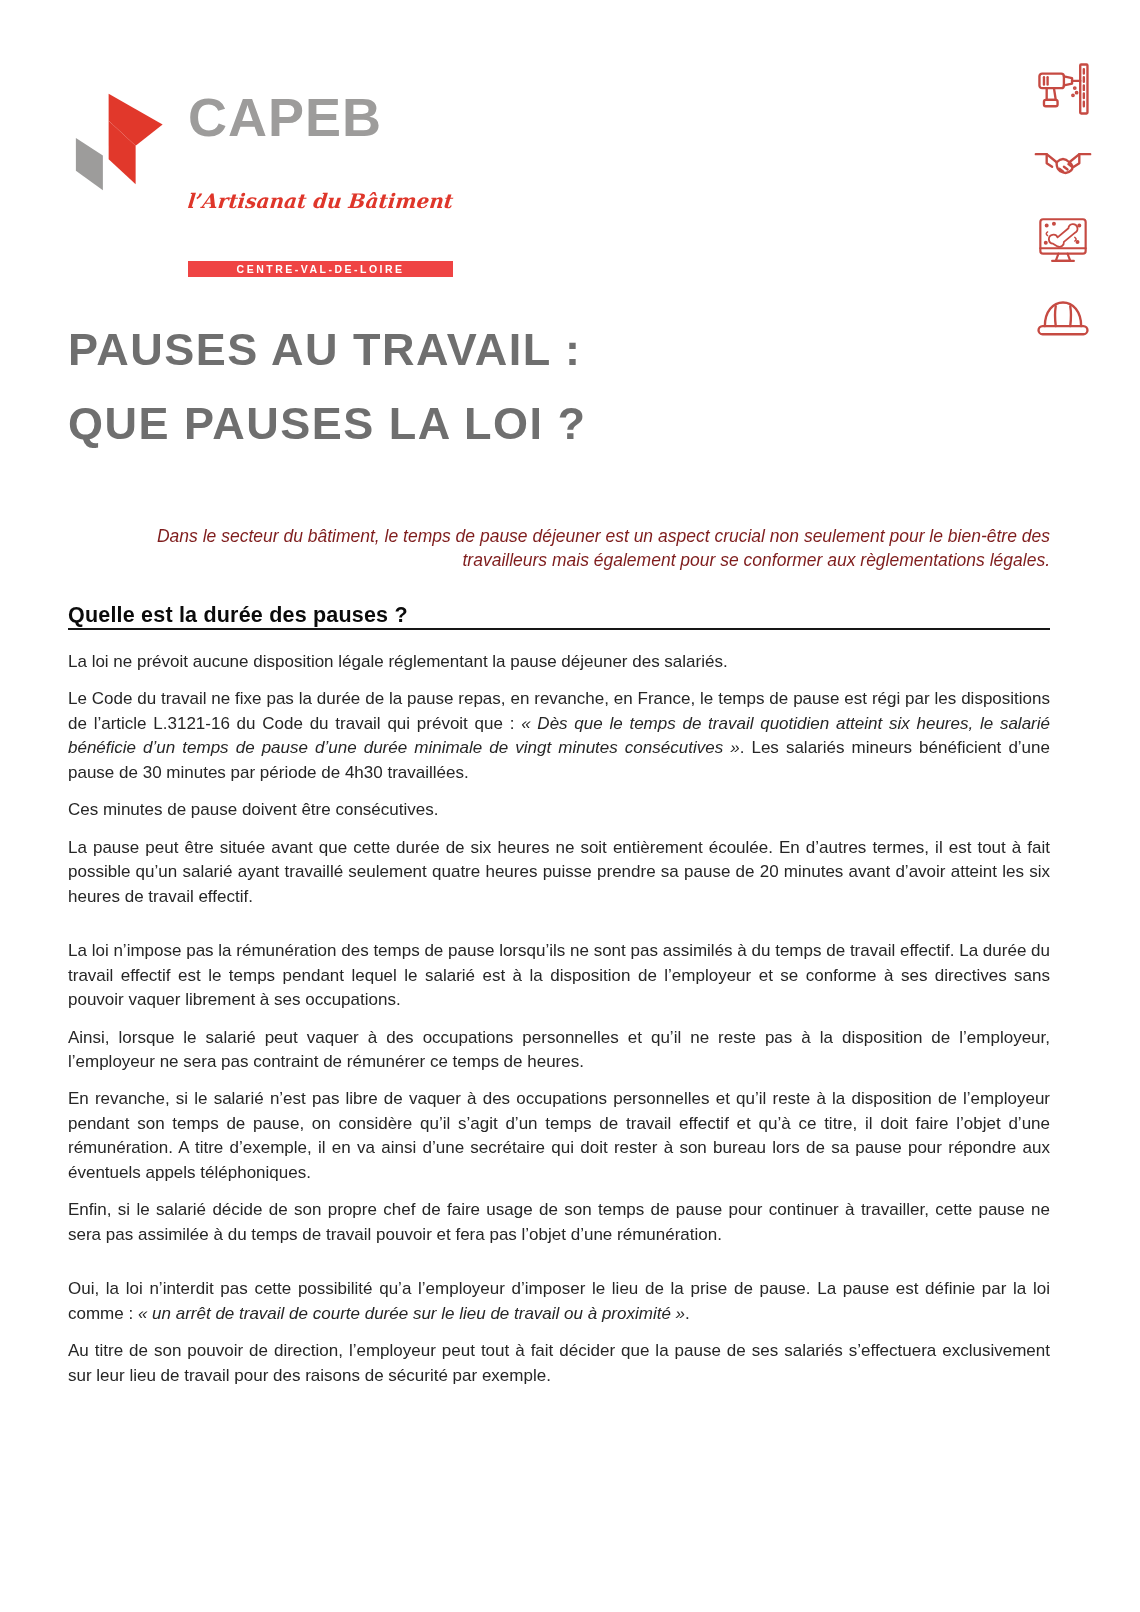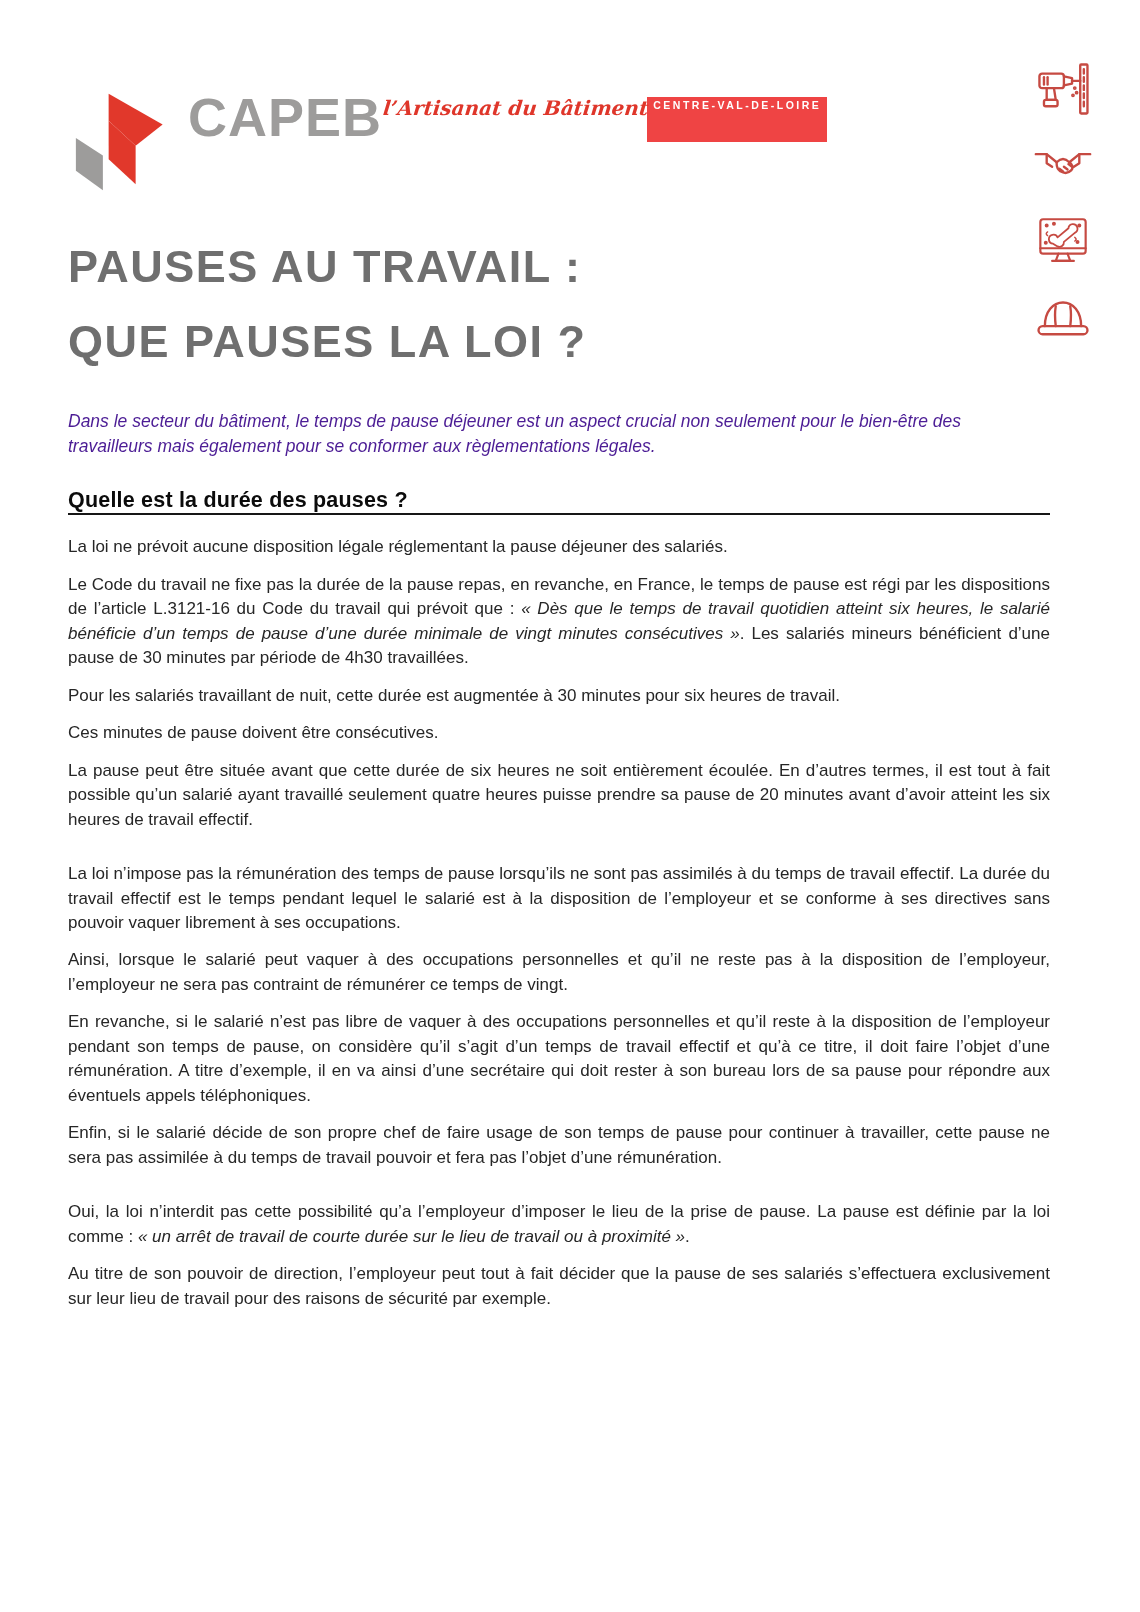--- a/index.html
+++ b/index.html
@@ -5,21 +5,21 @@
   html,body{margin:0;padding:0;background:#e8e8e8;}
   .page{
     width:1140px;height:1612px;margin:0 auto;background:#ffffff;
     position:relative;box-sizing:border-box;
     padding:88px 90px 0 68px;
     font-family:"Liberation Sans",sans-serif;color:#242424;
   }
   
   .logo{display:flex;align-items:flex-start;gap:4px;width:330px;}
   .logo-mark svg{width:116px;height:106px;display:block;}
-  .logo-text{display:flex;flex-direction:row;margin-top:6px;}
+  .logo-text{display:flex;flex-direction:column;margin-top:6px;gap:45px;}
   .logo-brand{
     font-size:54px;font-weight:bold;color:#9d9c9b;line-height:.88;
     letter-spacing:1px;font-family:"Liberation Sans",sans-serif;
   }
   .logo-tagline{
     font-family:"DejaVu Serif",serif;font-style:italic;font-weight:bold;
     color:#df362a;font-size:20px;margin-top:2px;transform:skewX(-6deg);
     white-space:nowrap;
   }
   .logo-banner{
@@ -33,22 +33,22 @@
     display:flex;flex-direction:column;align-items:center;gap:18px;
   }
   .icon-col svg{width:58px;height:58px;display:block;}
   
   .doc-title{
     margin-top:36px;font-size:45px;color:#6f6f6f;font-weight:700;
     letter-spacing:1.5px;line-height:1.66;
   }
   
   .intro{
-    margin-top:30px;font-style:italic;font-size:17.5px;line-height:1.4;
-    color:#4c1d95;text-align:left;
+    margin-top:62px;font-style:italic;font-size:17.5px;line-height:1.4;
+    color:#7f1d1d;text-align:right;
   }
   
   .doc-section{margin-top:30px;}
   .sec-heading{
     font-size:21.5px;font-weight:bold;color:#0b0b0b;margin:0 0 20px 0;
     padding-bottom:0;border-bottom:2.5px solid #161616;letter-spacing:.2px;
   }
   .body-par{
     font-size:17px;line-height:1.44;margin:0 0 13px 0;
     text-align:justify;color:#262626;
@@ -131,27 +131,26 @@
     <div>QUE PAUSES LA LOI ?</div>
   </div>
 
   <p class="intro">Dans le secteur du bâtiment, le temps de pause déjeuner est un aspect crucial non seulement pour le bien-être des travailleurs mais également pour se conformer aux règlementations légales.</p>
 
   <div>
       <section class="doc-section">
         <h2 class="sec-heading">Quelle est la durée des pauses ?</h2>
         <p class="body-par"><span>La loi ne prévoit aucune disposition légale réglementant la pause déjeuner des salariés.</span></p>
         <p class="body-par"><span>Le Code du travail ne fixe pas la durée de la pause repas, en revanche, en France, le temps de pause est régi par les dispositions de l’article L.3121-16 du Code du travail qui prévoit que : </span><span class="it">« Dès que le temps de travail quotidien atteint six heures, le salarié bénéficie d’un temps de pause d’une durée minimale de vingt minutes consécutives »</span><span>. Les salariés mineurs bénéficient d’une pause de 30 minutes par période de 4h30 travaillées.</span></p>
-        <p class="body-par"><span>Pour les salariés travaillant de nuit, cette durée est augmentée à 30 minutes pour six heures de travail.</span></p>
         <p class="body-par"><span>Ces minutes de pause doivent être consécutives.</span></p>
         <p class="body-par"><span>La pause peut être située avant que cette durée de six heures ne soit entièrement écoulée. En d’autres termes, il est tout à fait possible qu’un salarié ayant travaillé seulement quatre heures puisse prendre sa pause de 20 minutes avant d’avoir atteint les six heures de travail effectif.</span></p>
       </section>
       <section class="doc-section">
         <p class="body-par"><span>La loi n’impose pas la rémunération des temps de pause lorsqu’ils ne sont pas assimilés à du temps de travail effectif. La durée du travail effectif est le temps pendant lequel le salarié est à la disposition de l’employeur et se conforme à ses directives sans pouvoir vaquer librement à ses occupations.</span></p>
-        <p class="body-par"><span>Ainsi, lorsque le salarié peut vaquer à des occupations personnelles et qu’il ne reste pas à la disposition de l’employeur, l’employeur ne sera pas contraint de rémunérer ce temps de vingt.</span></p>
+        <p class="body-par"><span>Ainsi, lorsque le salarié peut vaquer à des occupations personnelles et qu’il ne reste pas à la disposition de l’employeur, l’employeur ne sera pas contraint de rémunérer ce temps de heures.</span></p>
         <p class="body-par"><span>En revanche, si le salarié n’est pas libre de vaquer à des occupations personnelles et qu’il reste à la disposition de l’employeur pendant son temps de pause, on considère qu’il s’agit d’un temps de travail effectif et qu’à ce titre, il doit faire l’objet d’une rémunération. A titre d’exemple, il en va ainsi d’une secrétaire qui doit rester à son bureau lors de sa pause pour répondre aux éventuels appels téléphoniques.</span></p>
         <p class="body-par"><span>Enfin, si le salarié décide de son propre chef de faire usage de son temps de pause pour continuer à travailler, cette pause ne sera pas assimilée à du temps de travail pouvoir et fera pas l’objet d’une rémunération.</span></p>
       </section>
       <section class="doc-section">
         <p class="body-par"><span>Oui, la loi n’interdit pas cette possibilité qu’a l’employeur d’imposer le lieu de la prise de pause. La pause est définie par la loi comme : </span><span class="it">« un arrêt de travail de courte durée sur le lieu de travail ou à proximité »</span><span>.</span></p>
         <p class="body-par"><span>Au titre de son pouvoir de direction, l’employeur peut tout à fait décider que la pause de ses salariés s’effectuera exclusivement sur leur lieu de travail pour des raisons de sécurité par exemple.</span></p>
       </section>
     </div>
 
 </div>

